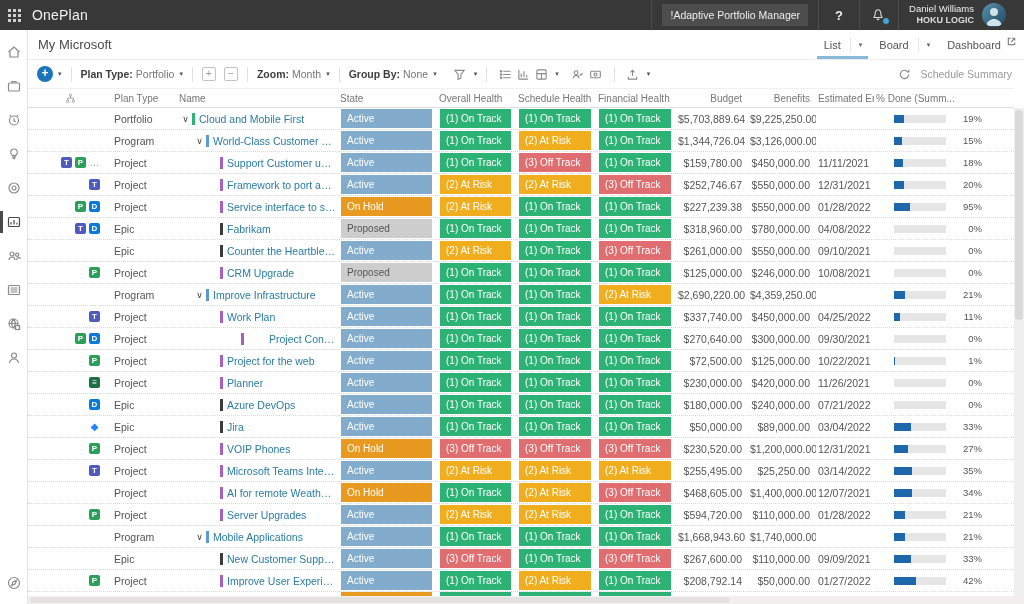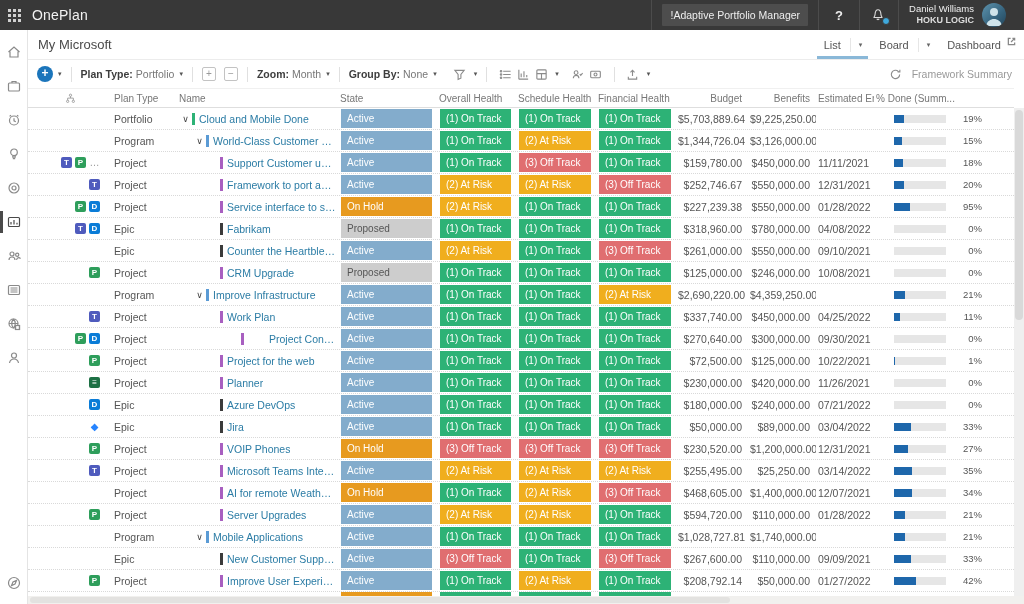--- a/index.html
+++ b/index.html
@@ -315,21 +315,21 @@
       </div>
       <span class="caret">▾</span>
 
       <div class="toolbar-right">
         <div class="t-icon">
           <svg viewBox="0 0 14 14">
               <path d="M11.5 7a4.5 4.5 0 11-1.3-3.2"></path>
               <path d="M11.7 1.8v2.4H9.3"></path>
             </svg>
         </div>
-        <span class="summary-link">Framework Summary</span>
+        <span class="summary-link">Schedule Summary</span>
       </div>
     </div>
 
     <div class="grid-wrap">
       <div class="header-row">
         <div class="hcell c0 hc0">
           <svg viewBox="0 0 16 16">
               <circle cx="8" cy="4" r="1.4"></circle>
               <circle cx="4.5" cy="11.5" r="1.4"></circle>
               <circle cx="11.5" cy="11.5" r="1.4"></circle>
@@ -347,21 +347,21 @@
         <div class="hcell c9">Estimated End</div>
         <div class="hcell c10">% Done (Summ...</div>
       </div>
       <div id="rows">
           <div class="row">
             <div class="cell c0 icons-cell"></div>
             <div class="cell c1">Portfolio</div>
             <div class="cell c2 name-cell" style="padding-left: 2px;">
               <span class="chev">∨</span>
               <span class="nbar" style="background: rgb(45, 178, 118);"></span>
-              <span class="nm">Cloud and Mobile Done</span>
+              <span class="nm">Cloud and Mobile First</span>
             </div>
             <div class="cell c3">
               <div class="pill" style="background: rgb(131, 172, 204);">Active</div>
             </div>
             <div class="cell c4">
               <div class="pill" style="background: rgb(45, 178, 118);">(1) On Track</div>
             </div>
             <div class="cell c5">
               <div class="pill" style="background: rgb(45, 178, 118);">(1) On Track</div>
             </div>
@@ -964,21 +964,21 @@
             </div>
             <div class="cell c4">
               <div class="pill" style="background: rgb(45, 178, 118);">(1) On Track</div>
             </div>
             <div class="cell c5">
               <div class="pill" style="background: rgb(45, 178, 118);">(1) On Track</div>
             </div>
             <div class="cell c6">
               <div class="pill" style="background: rgb(45, 178, 118);">(1) On Track</div>
             </div>
-            <div class="cell c7 num">$1,028,727.81</div>
+            <div class="cell c7 num">$1,668,943.60</div>
             <div class="cell c8 num">$1,740,000.00</div>
             <div class="cell c9"></div>
             <div class="cell c10 pct-cell">
               <span class="track">
                 <span class="fill" style="width: 11px; display: block;"></span>
               </span>
               <span class="pct-label">21%</span>
             </div>
           </div>
           <div class="row">

